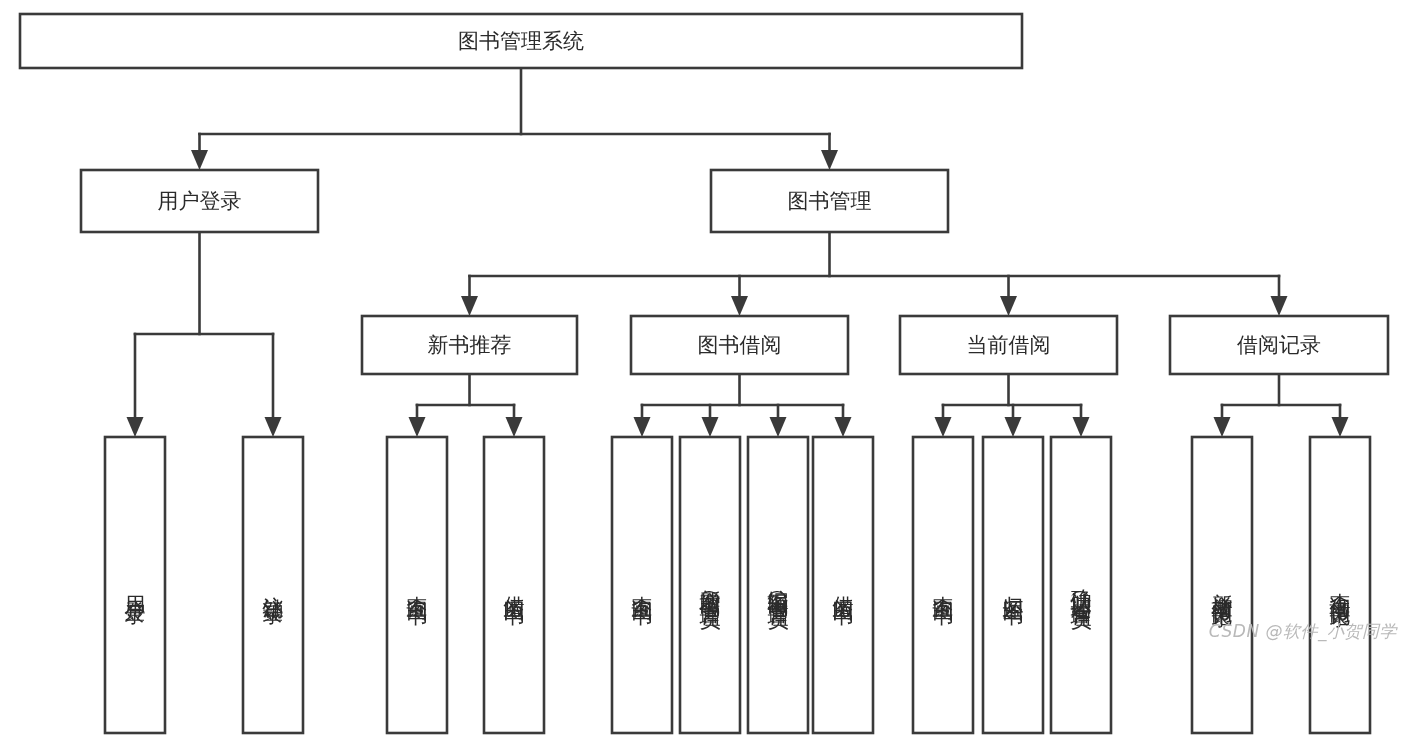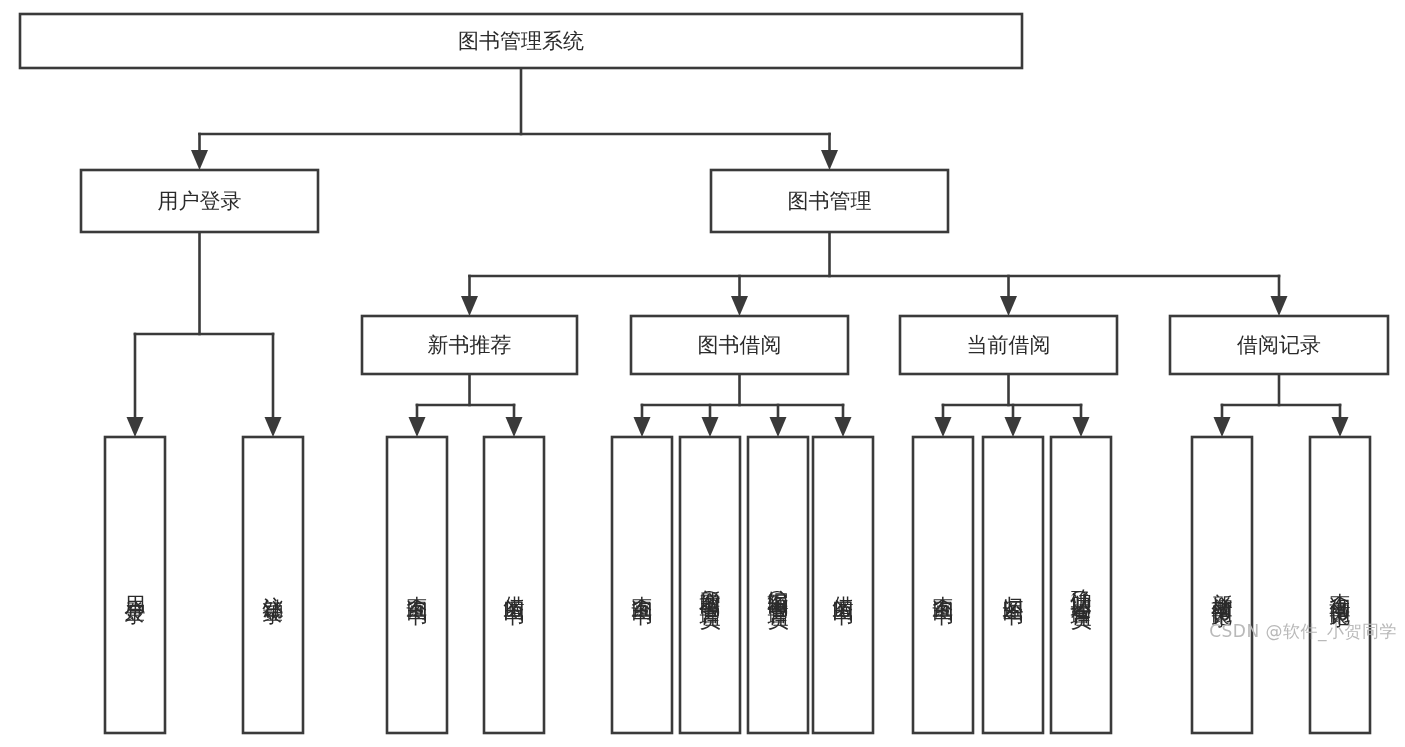--- a/index.html
+++ b/index.html
@@ -66,20 +66,21 @@
   }
   .watermark {
     position: absolute;
     right: 8px;
     bottom: 6px;
     font-family: "DejaVu Sans", "Liberation Sans", sans-serif;
     font-size: 17px;
     color: #b9b9b9;
     letter-spacing: 0.5px;
     white-space: nowrap;
+    font-style: italic;
   }
 </style>
 </head>
 <body>
 
 <div id="diagram-root">
 
   <svg id="tree-svg" viewBox="0 0 1405 747">
     <g id="connector-layer">
         <line x1="521" y1="68" x2="521" y2="134" class="connector"></line>

